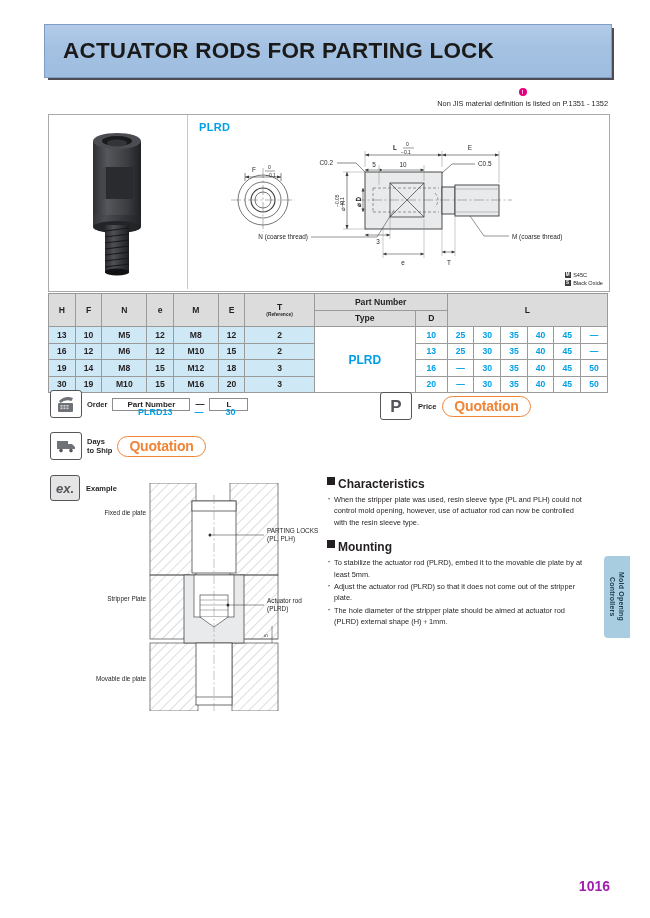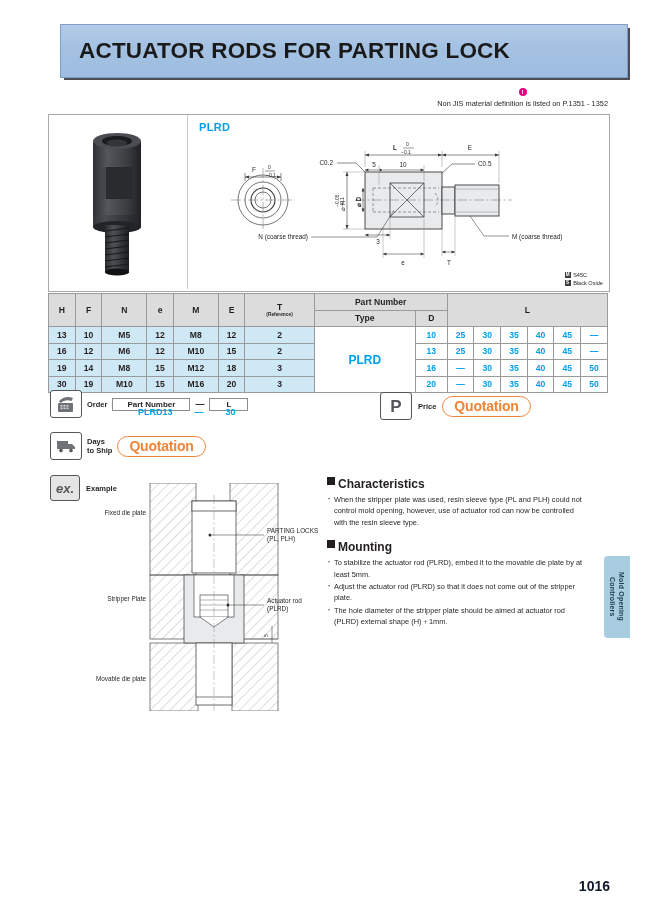--- a/index.html
+++ b/index.html
@@ -4,21 +4,21 @@
 <style>
   html,body{margin:0;padding:0;}
   body{
     width:650px;height:918px;background:#ffffff;
     font-family:"Liberation Sans","DejaVu Sans",sans-serif;
     color:#231f20;position:relative;overflow:hidden;
   }
   .page{position:absolute;left:0;top:0;width:650px;height:918px;}
 
   
-  .banner-wrap{position:absolute;left:44px;top:24px;width:566px;height:52px;margin-left:16px;}
+  .banner-wrap{position:absolute;left:44px;top:24px;width:566px;height:52px;}
   .banner-shadow{position:absolute;left:4px;top:4px;width:566px;height:52px;background:#4c4c52;}
   .banner{position:absolute;left:0;top:0;width:566px;height:52px;
     background:linear-gradient(180deg,#b3cbe8 0%,#a4c1e2 45%,#9ebddf 100%);
     border:1px solid #7d9dc4;display:flex;align-items:center;}
   .banner h1{margin:0;padding-left:18px;font-size:22.5px;font-weight:bold;
     letter-spacing:.2px;color:#1a1a1a;}
 
   
   .jis-note{position:absolute;right:42px;top:88px;font-size:7.4px;color:#231f20;
     display:flex;align-items:center;gap:3px;white-space:nowrap;flex-direction:column;}
@@ -89,21 +89,21 @@
   ul.blist li:before{content:"·";position:absolute;left:1px;top:-1px;font-weight:bold;}
 
   
   .sidetab{position:absolute;left:604px;top:556px;width:26px;height:82px;
     background:#a9cde0;border-radius:4px 0 0 4px;display:flex;align-items:center;
     justify-content:center;}
   .sidetab span{writing-mode:vertical-rl;font-size:7px;font-weight:bold;
     color:#1a3a4a;line-height:9px;text-align:center;letter-spacing:.2px;}
 
   
-  .pageno{position:absolute;right:40px;bottom:24px;font-size:14px;font-weight:bold;color:#0f172a;}
+  .pageno{position:absolute;right:40px;bottom:24px;font-size:14px;font-weight:bold;color:#a21caf;}
 
   .drawtxt{font-family:"Liberation Sans",sans-serif;font-size:6.4px;fill:#231f20;}
   .drawtxt-s{font-family:"Liberation Sans",sans-serif;font-size:5px;fill:#231f20;}
 </style>
 </head>
 <body>
 
 <div class="page">
 
   <div class="banner-wrap">

